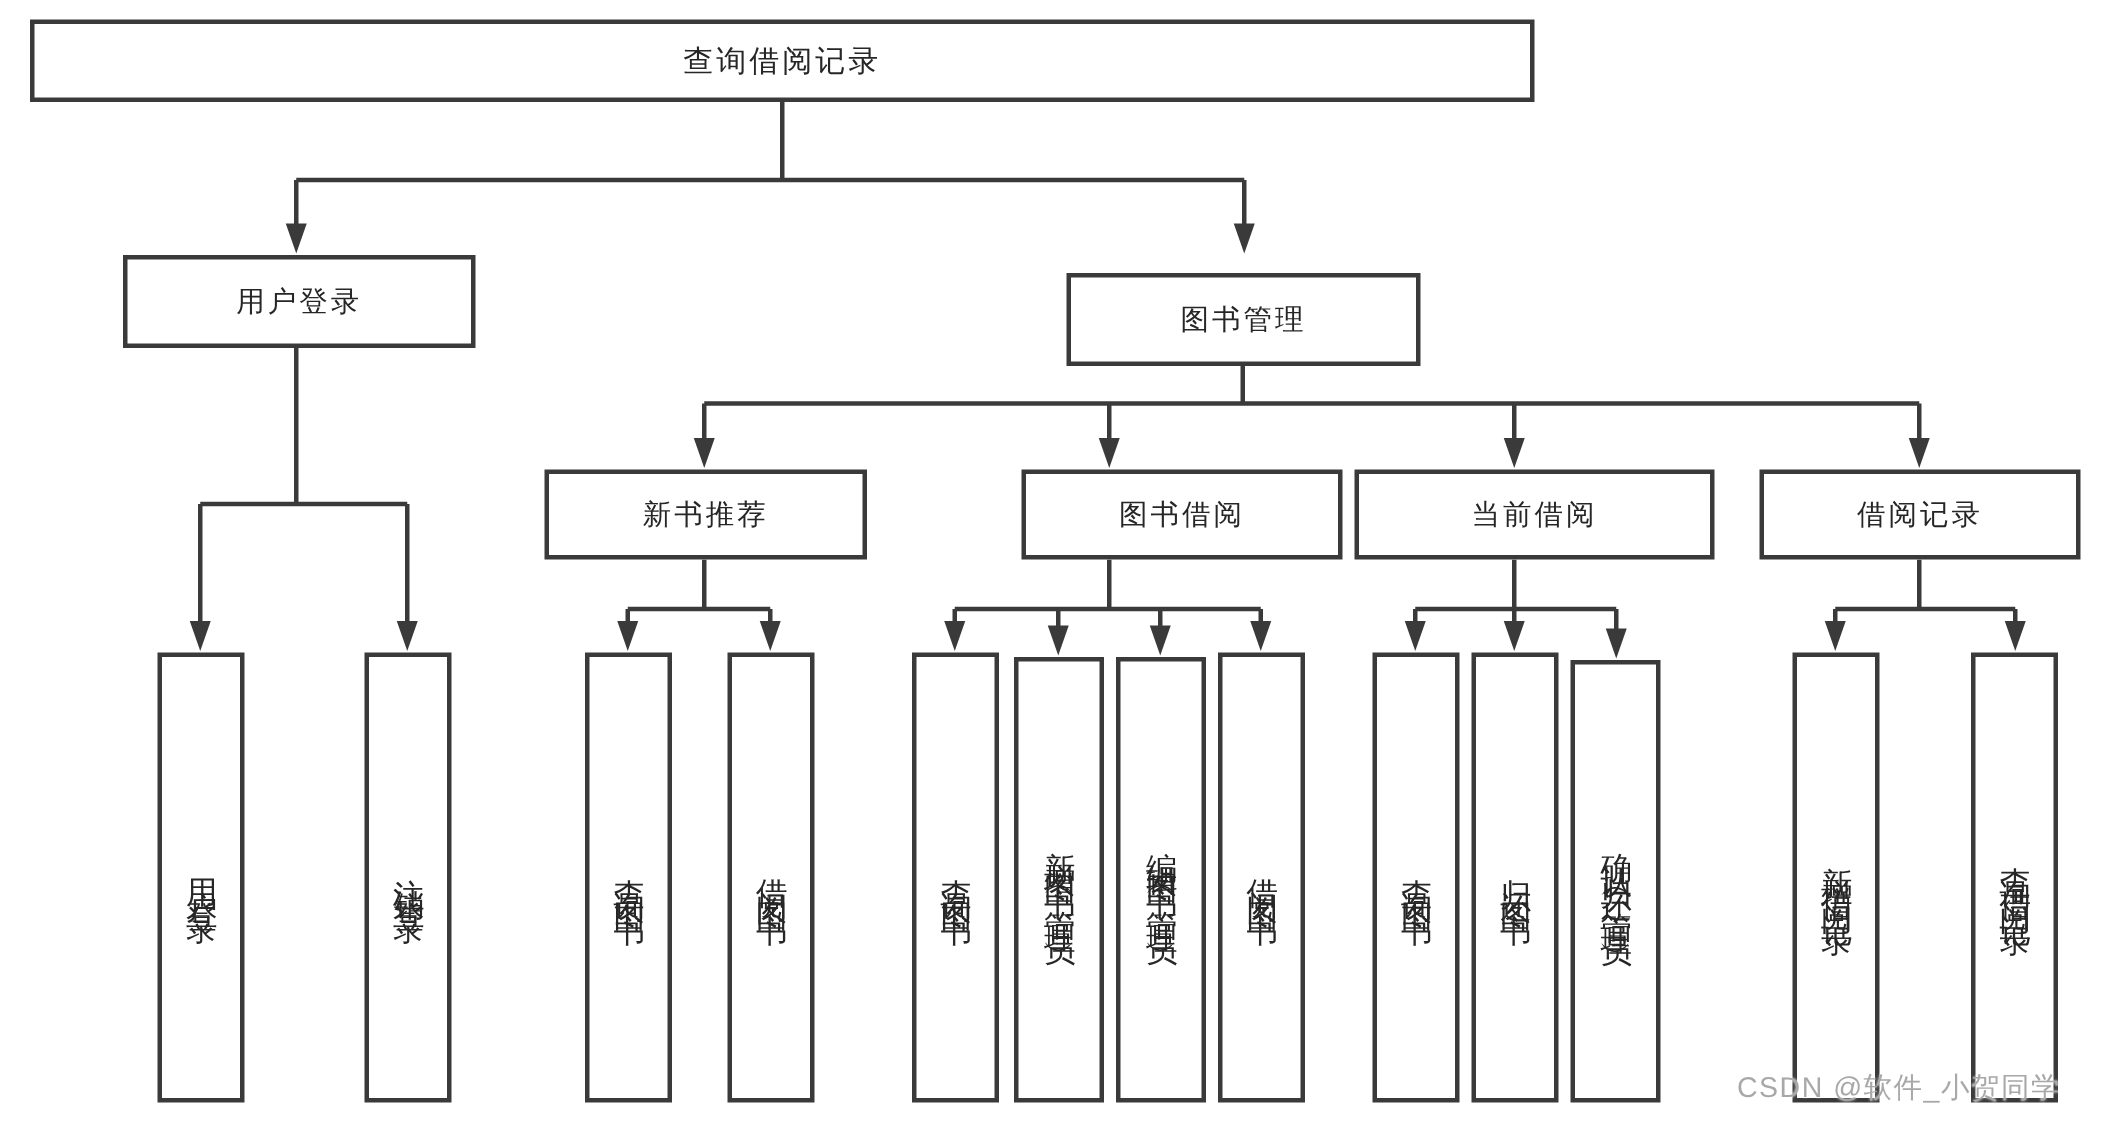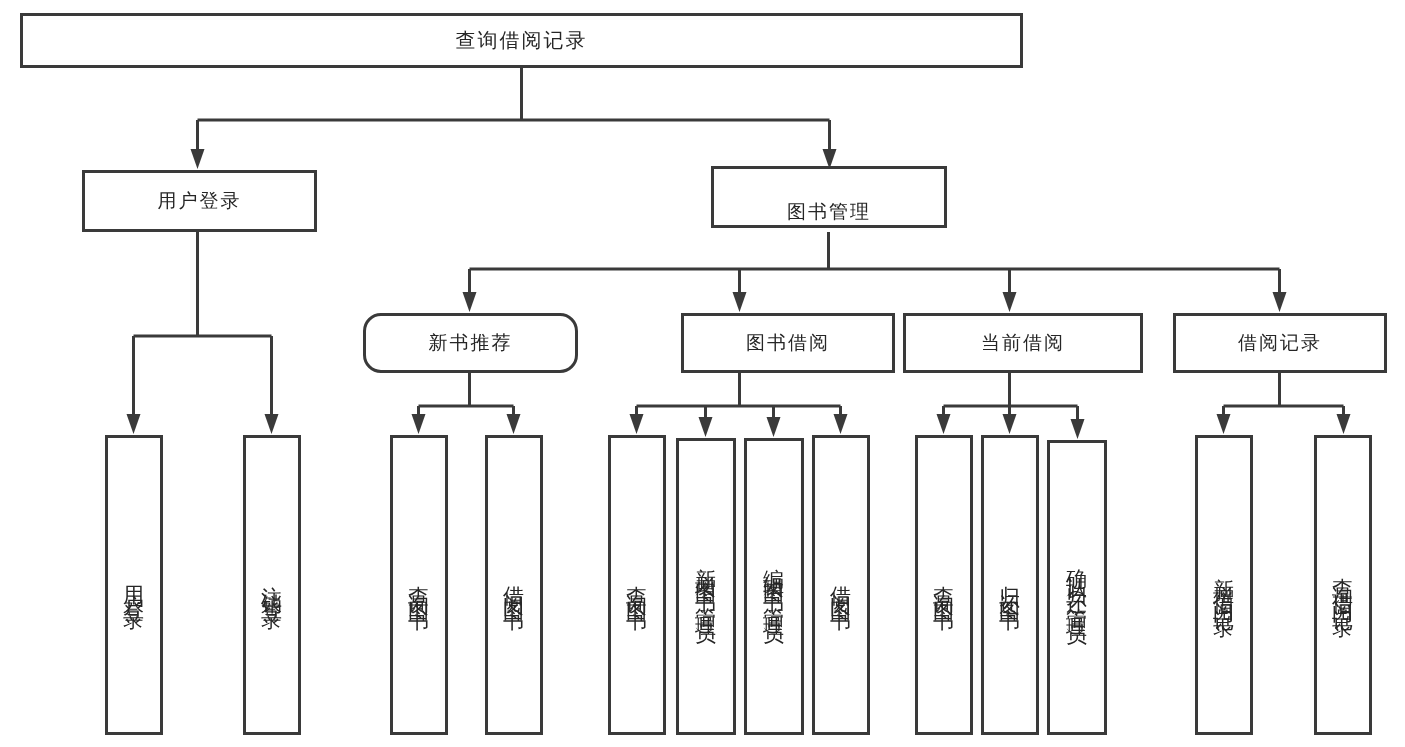--- a/index.html
+++ b/index.html
@@ -106,25 +106,25 @@
     <polygon class="ctri" points="1336.5,414 1350.5,414 1343.5,434"></polygon>
   </svg>
 
   <div class="box h rootbox" style="left:20px;top:13px;width:1003px;height:55px;">
     <span>查询借阅记录</span>
   </div>
 
   <div class="box h" style="left:82px;top:170px;width:235px;height:62px;">
     <span>用户登录</span>
   </div>
-  <div class="box h" style="left:711px;top:166px;width:236px;height:62px;align-items:flex-end;">
+  <div class="box h" style="left:711px;top:182px;width:236px;height:62px;">
     <span>图书管理</span>
   </div>
 
-  <div class="box h" style="left:363px;top:313px;width:215px;height:60px;border-radius:18px;">
+  <div class="box h" style="left:363px;top:313px;width:215px;height:60px;">
     <span>新书推荐</span>
   </div>
   <div class="box h" style="left:633px;top:313px;width:214px;height:60px;margin-left:48px;">
     <span>图书借阅</span>
   </div>
   <div class="box h" style="left:903px;top:313px;width:240px;height:60px;">
     <span>当前借阅</span>
   </div>
   <div class="box h" style="left:1173px;top:313px;width:214px;height:60px;">
     <span>借阅记录</span>
@@ -167,13 +167,14 @@
     <span>确认归还（管理员）</span>
   </div>
 
   <div class="box v" style="left:1195px;top:435px;width:58px;height:300px;">
     <span>新增借阅记录</span>
   </div>
   <div class="box v" style="left:1314px;top:435px;width:58px;height:300px;">
     <span>查询借阅记录</span>
   </div>
 
+  <div class="watermark">CSDN @软件_小贺同学</div>
 </div>
 
 </body></html>

